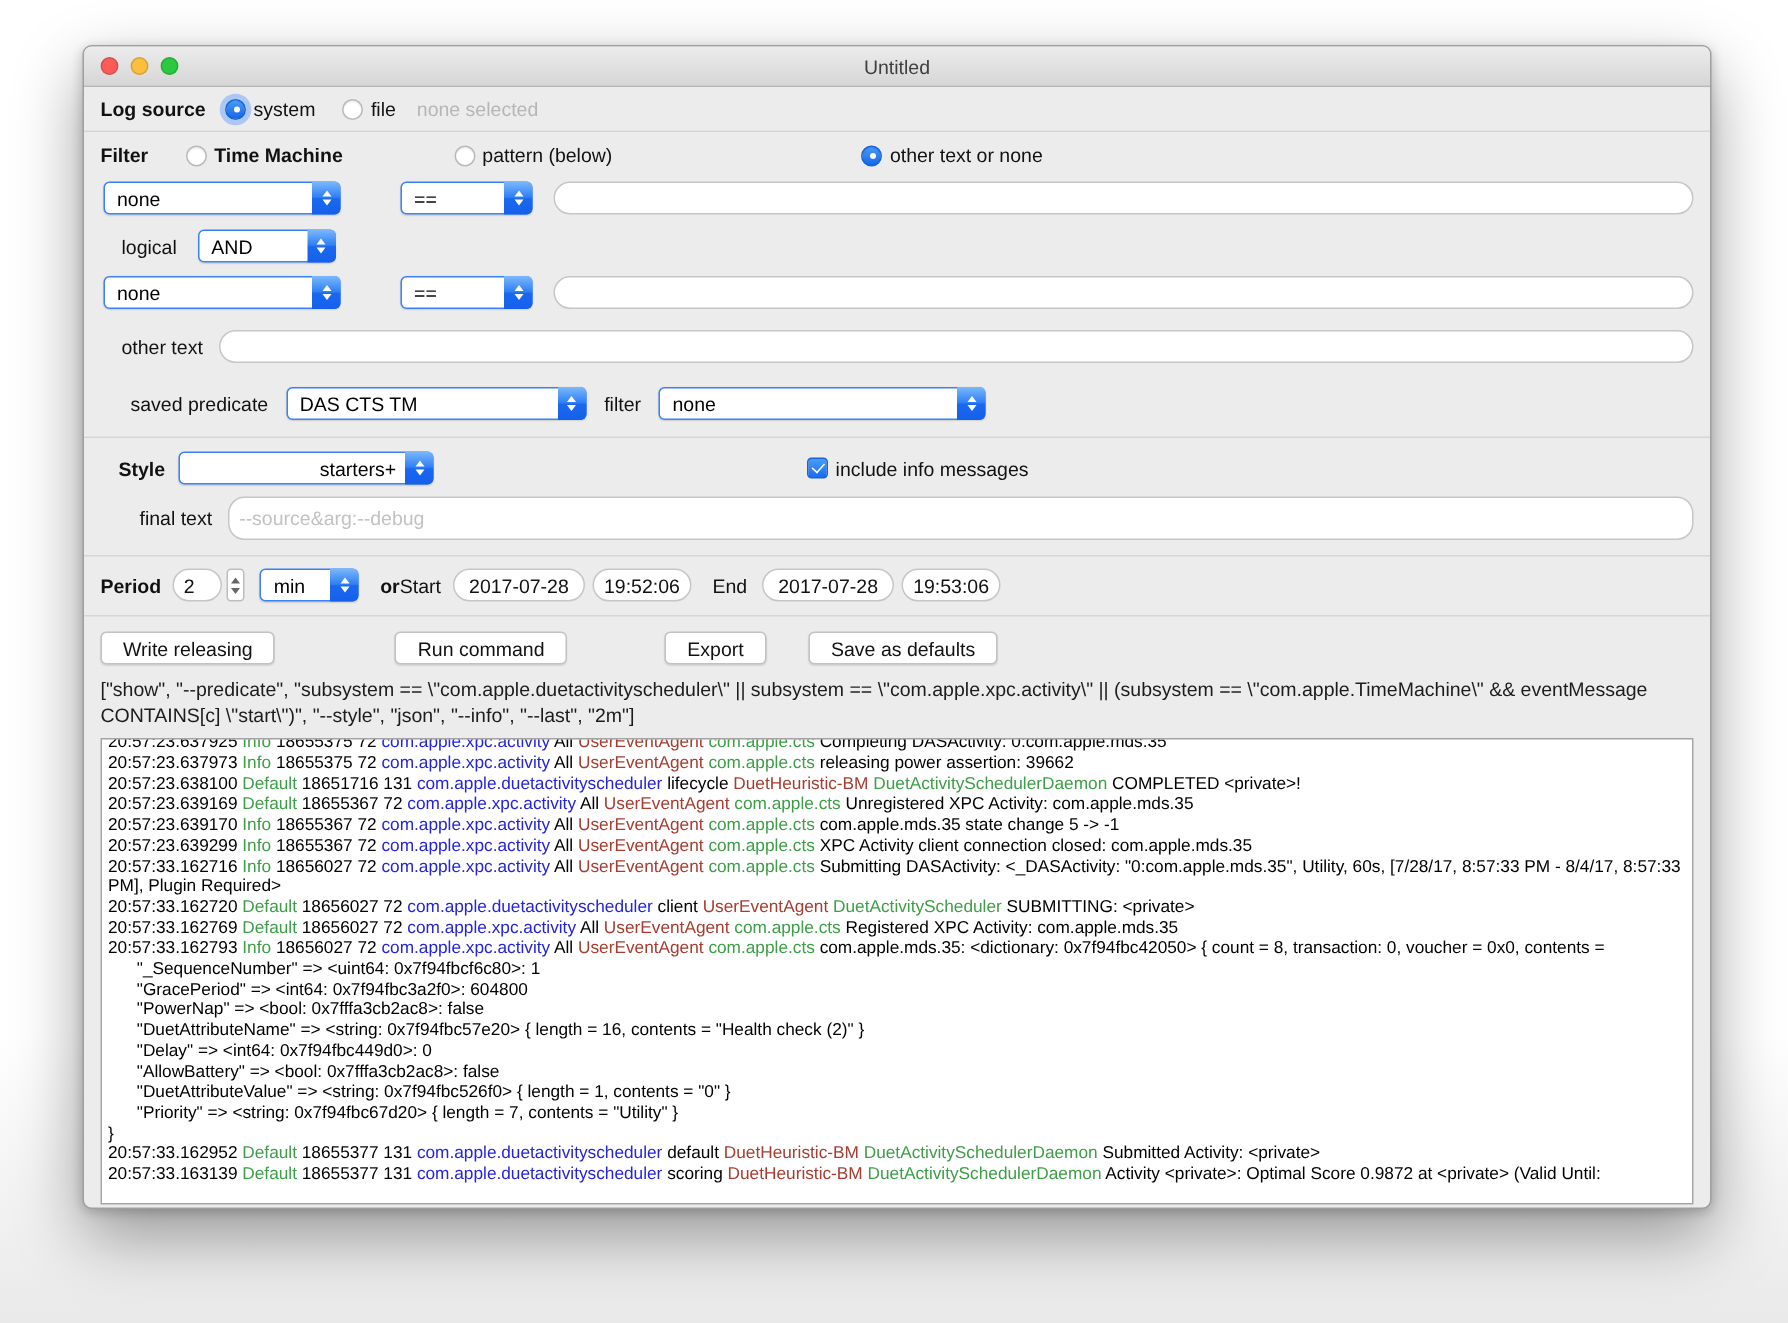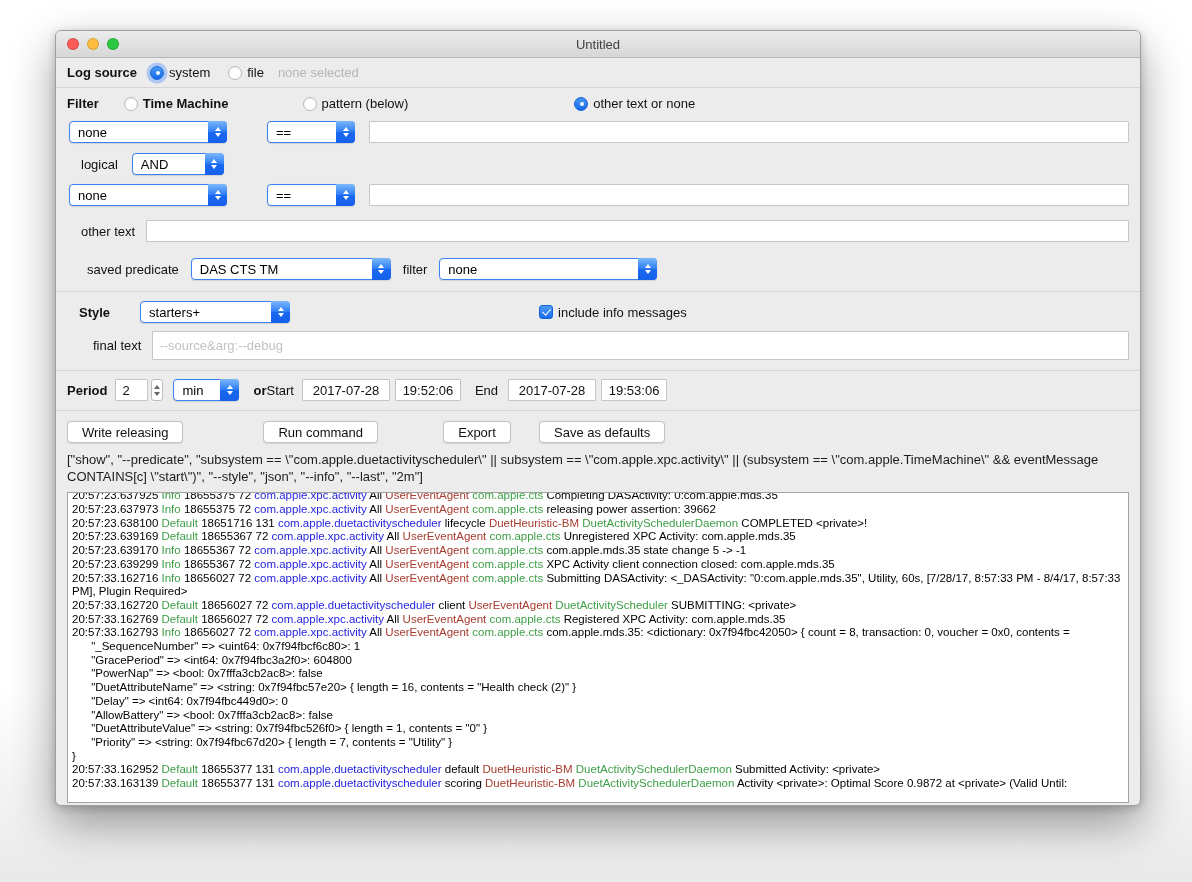--- a/index.html
+++ b/index.html
@@ -63,21 +63,21 @@
 
   
   .stepper { width:12px; height:22px; background:#fff; border:1px solid #bdbdbd; border-radius:3px;
              display:inline-flex; flex-direction:column; align-items:center; justify-content:center; gap:3px; flex:none; }
   .stri-up { width:0; height:0; border-left:3px solid transparent; border-right:3px solid transparent;
              border-bottom:4px solid #666; }
   .stri-down { width:0; height:0; border-left:3px solid transparent; border-right:3px solid transparent;
              border-top:4px solid #666; }
 
   input[type=text] { height:22px; border:1px solid #c6c6c6; background:#fff; font-size:13px;
-             font-family:"Liberation Sans",sans-serif; padding:0 6px; border-radius:1px; color:#111; }
+             font-family:"Liberation Sans",sans-serif; padding:0 6px; border-radius:11px; color:#111; }
   input::placeholder { color:#c2c2c2; }
 
   .btn { height:22px; background:#fff; border:1px solid #c3c3c3; border-radius:4px;
          font-size:13px; padding:0 14px; font-family:"Liberation Sans",sans-serif; color:#111;
          box-shadow:0 .5px 1px rgba(0,0,0,.1); }
 
   .cmdline { font-size:13px; color:#1c1c1c; line-height:1.32; margin-top:8px; word-break:break-word; }
 
   .log-area { margin-top:7px; height:311px; background:#fff; border:1px solid #a3a3a3;
               overflow:hidden; padding:0 4px; }
@@ -188,21 +188,21 @@
         <span class="caps">
             <span class="tri-up"></span>
             <span class="tri-down"></span>
           </span>
       </div>
     </div>
     <div class="sep"></div>
 
     <div class="row" style="margin-top:9px;">
       <span class="lbl b" style="margin-left:12px;">Style</span>
-      <div class="popup" style="width:150px; margin-left:30px;">
+      <div class="popup" style="width:170px; margin-left:9px;justify-content:flex-end;">
         <span>starters+</span>
         <span class="caps">
             <span class="tri-up"></span>
             <span class="tri-down"></span>
           </span>
       </div>
       <span class="checkbox" style="margin-left:249px;">
           <span class="check-icon"></span>
         </span>
       <span class="radio-lbl lbl">include info messages</span>

